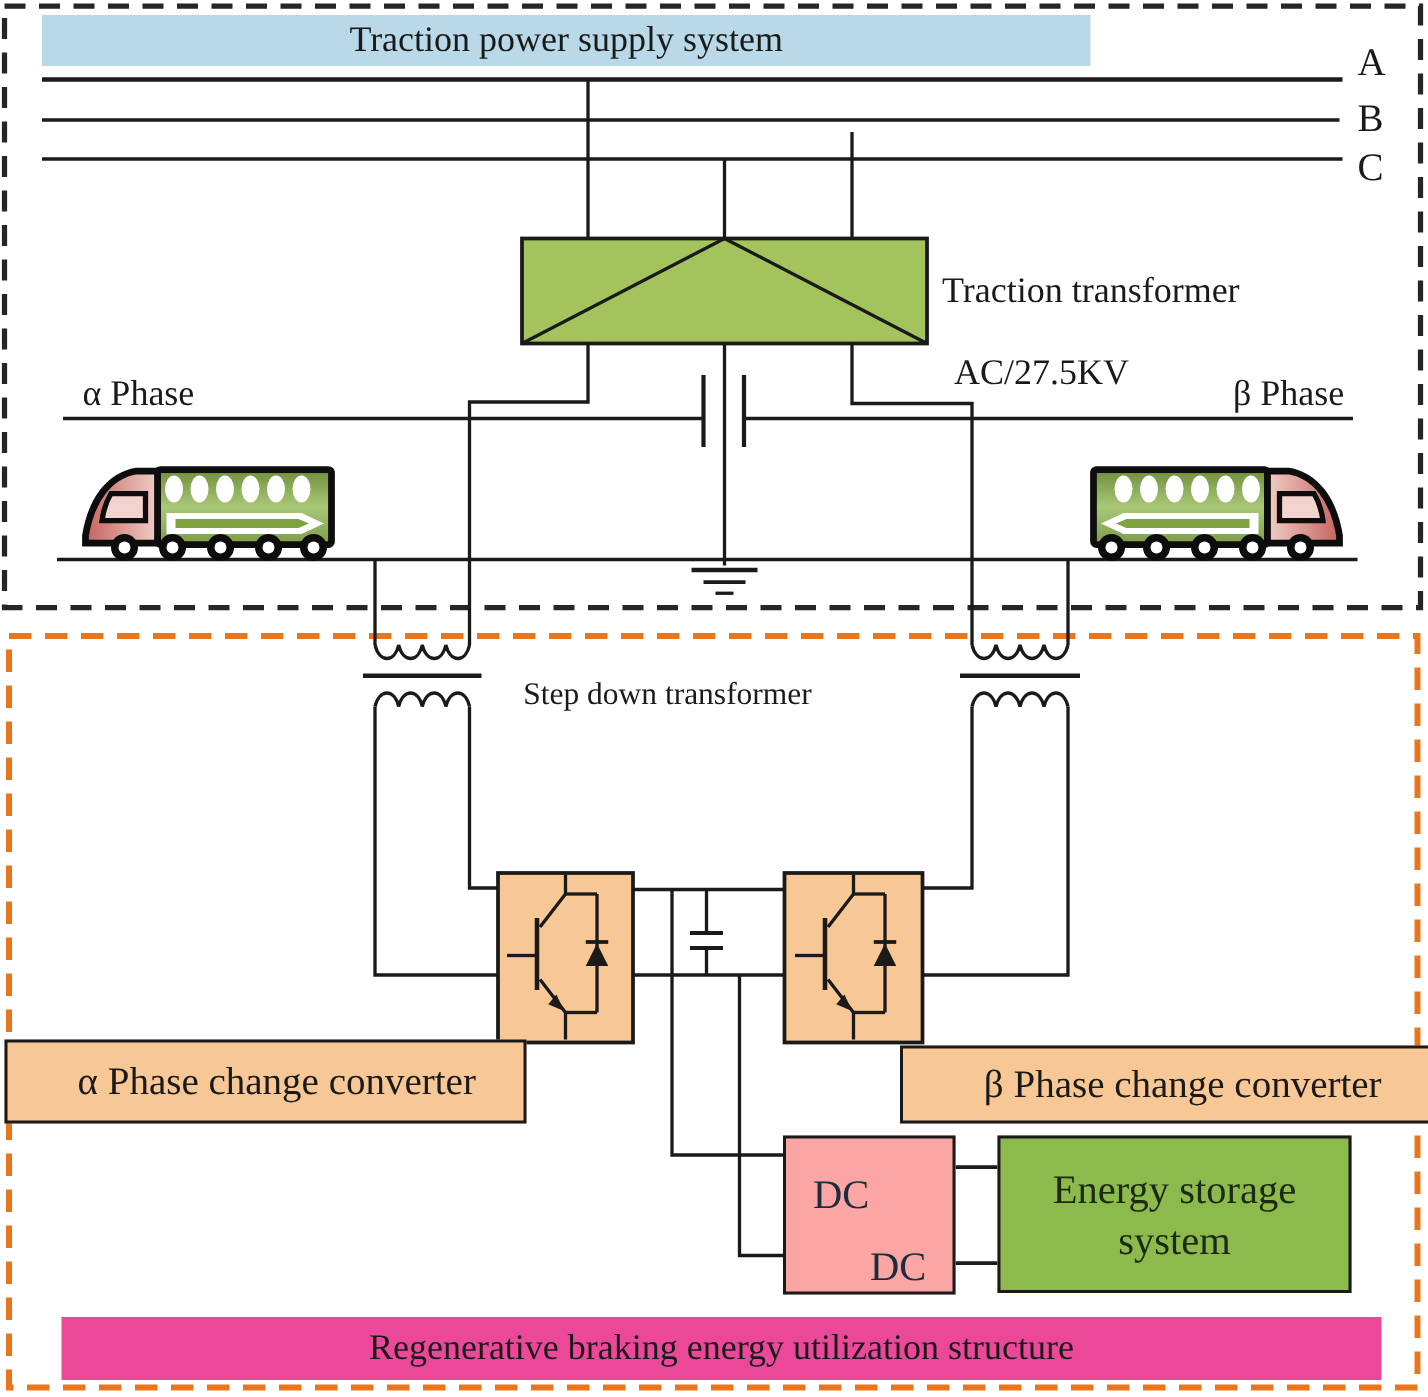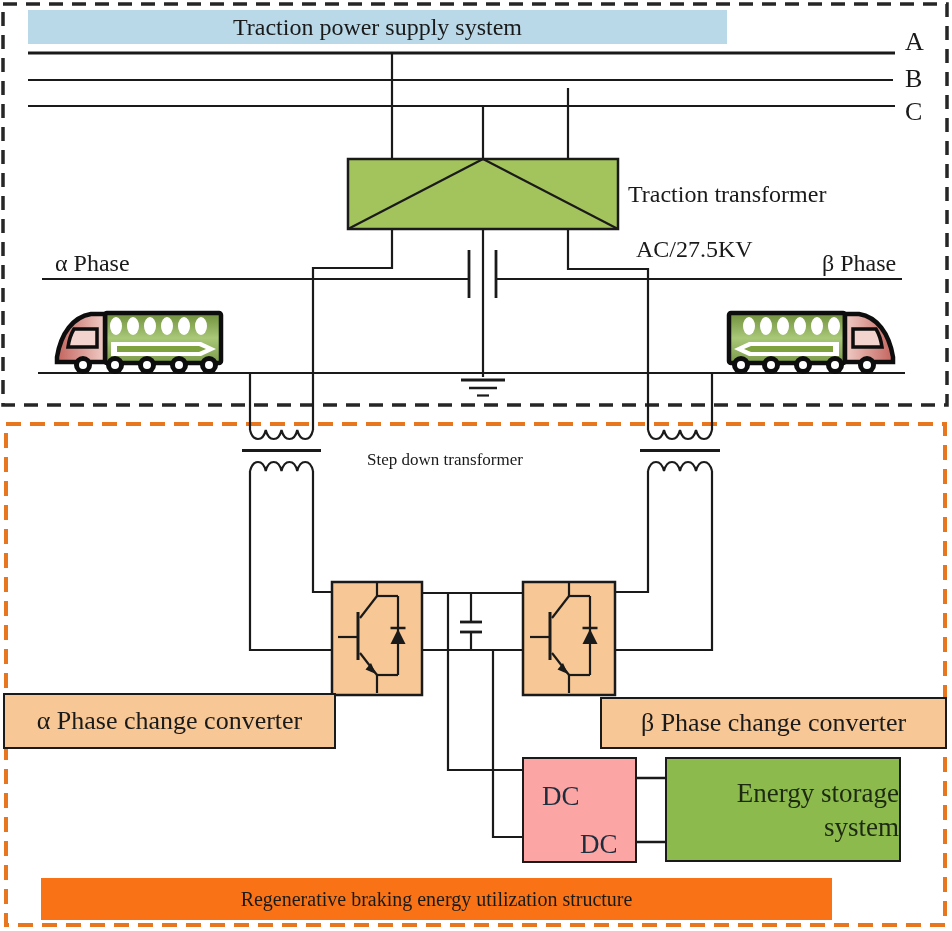--- a/index.html
+++ b/index.html
@@ -10,36 +10,36 @@
   #wires{position:absolute;left:0;top:0;width:952px;height:931px;}
   .lbl{position:absolute;white-space:nowrap;color:#1a1a1a;}
   .hdr{
     position:absolute;left:28px;top:10px;width:699px;height:34px;
     background:#b9d9e8;display:flex;align-items:center;justify-content:center;
     font-size:24px;
   }
   .busLbl{font-size:26px;width:30px;text-align:left;}
   .orangeBox{
     position:absolute;background:#f7c795;border:2.5px solid #1a1a1a;
-    display:flex;align-items:center;justify-content:center;font-size:26px;
+    display:flex;align-items:center;justify-content:center;font-size:26px;padding-left:15px;
   }
   .footerBox{
-    position:absolute;left:41px;top:878px;width:791px;height:42px;background:#f97316;
-    display:flex;align-items:center;justify-content:center;font-size:20px;
+    position:absolute;left:41px;top:878px;width:880px;height:42px;background:#ec4899;
+    display:flex;align-items:center;justify-content:center;font-size:24px;
   }
   .dcdcBox{
     position:absolute;left:522px;top:757px;width:115px;height:106px;
     background:#fca5a5;border:2.5px solid #1a1a1a;box-sizing:border-box;
   }
   .dcTop{position:absolute;left:18px;top:22px;font-size:27px;color:#1c2e3e;}
   .dcBot{position:absolute;left:56px;top:70px;font-size:27px;color:#1c2e3e;}
   .storageBox{
     position:absolute;left:665px;top:757px;width:236px;height:105px;
     background:#8cba4d;border:2.5px solid #1a1a1a;box-sizing:border-box;
-    display:flex;flex-direction:column;align-items:flex-end;justify-content:center;
+    display:flex;flex-direction:column;align-items:center;justify-content:center;
     font-size:27px;line-height:34px;color:#1d2a12;
   }
 </style>
 </head>
 <body>
 
 <div id="canvas">
 
   <svg id="wires" width="952" height="931" viewBox="0 0 952 931">
     <defs>
@@ -221,21 +221,21 @@
 
   <div class="lbl busLbl" style="left:905px;top:27px;">A</div>
   <div class="lbl busLbl" style="left:905px;top:64px;">B</div>
   <div class="lbl busLbl" style="left:905px;top:97px;">C</div>
 
   <div class="lbl" style="left:628px;top:181px;font-size:24px;">Traction transformer</div>
   <div class="lbl" style="left:636px;top:236px;font-size:24px;">AC/27.5KV</div>
   <div class="lbl" style="left:55px;top:250px;font-size:24px;">α Phase</div>
   <div class="lbl" style="left:822px;top:250px;font-size:24px;">β Phase</div>
 
-  <div class="lbl" style="left:280px;top:450px;width:330px;text-align:center;font-size:17px;">Step down transformer</div>
+  <div class="lbl" style="left:280px;top:450px;width:330px;text-align:center;font-size:21px;">Step down transformer</div>
 
   <div class="orangeBox" style="left:3px;top:693px;width:329px;height:52px;">
     <span>α Phase change converter</span>
   </div>
   <div class="orangeBox" style="left:600px;top:697px;width:343px;height:48px;">
     <span>β Phase change converter</span>
   </div>
 
   <div class="dcdcBox">
     <span class="dcTop">DC</span>

